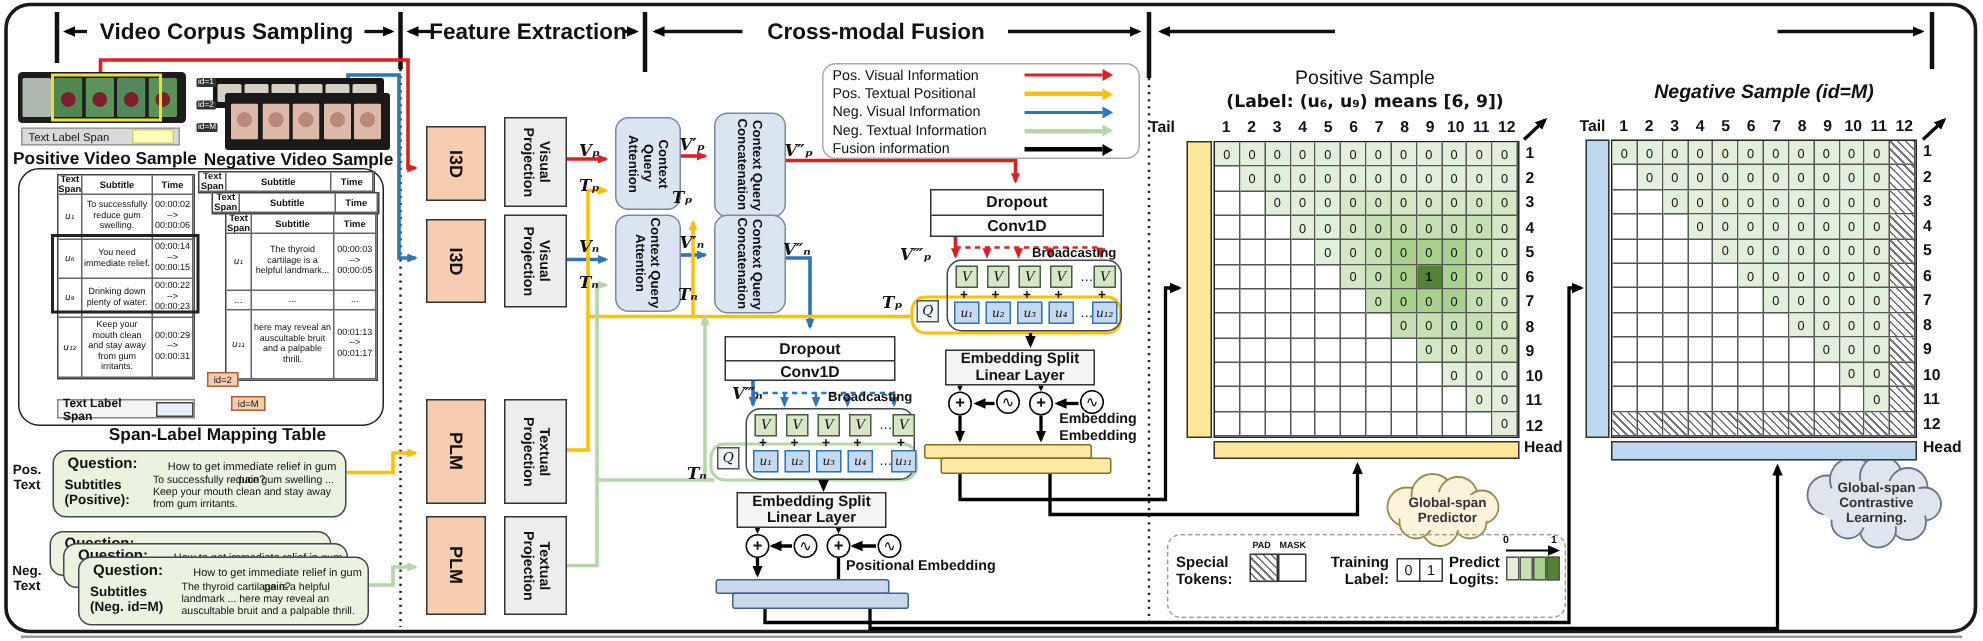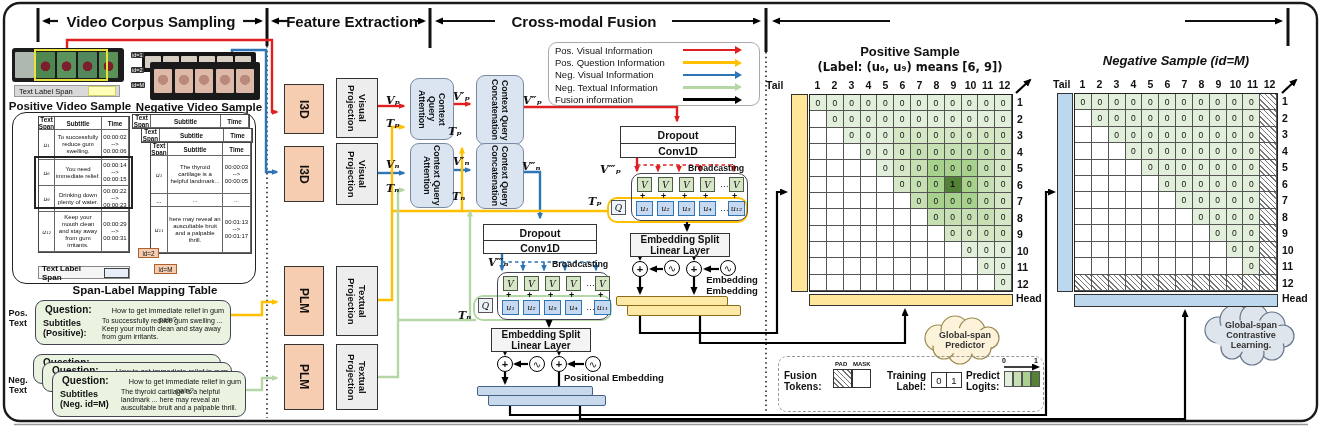--- a/index.html
+++ b/index.html
@@ -371,21 +371,21 @@
   <div class="abs math" style="left:588px;top:195px;">Tₚ</div>
   <div class="abs math" style="left:458px;top:309px;">Tₙ</div>
 
   <div class="abs" id="fusion-legend" style="left:548px;top:42px;width:212px;height:64px;border:1.2px solid #aaa;border-radius:9px;box-sizing:border-box;padding:1px 6px;">
       <div class="lgrow">
         <div class="lab">Pos. Visual Information</div>
         <div class="line" style="background: rgb(224, 32, 32);"></div>
         <div class="head" style="border-left-color: rgb(224, 32, 32);"></div>
       </div>
       <div class="lgrow">
-        <div class="lab">Pos. Question Information</div>
+        <div class="lab">Pos. Textual Positional</div>
         <div class="line" style="background: rgb(255, 192, 0);"></div>
         <div class="head" style="border-left-color: rgb(255, 192, 0);"></div>
       </div>
       <div class="lgrow">
         <div class="lab">Neg. Visual Information</div>
         <div class="line" style="background: rgb(46, 117, 182);"></div>
         <div class="head" style="border-left-color: rgb(46, 117, 182);"></div>
       </div>
       <div class="lgrow">
         <div class="lab">Neg. Textual Information</div>
@@ -473,21 +473,21 @@
   <div class="abs circle" style="left:529px;top:356px;width:16px;height:16px;font-size:10px;">∿</div>
   <div class="abs circle" style="left:551px;top:356px;width:16px;height:16px;font-size:11px;font-weight:bold;">+</div>
   <div class="abs circle" style="left:585px;top:356px;width:16px;height:16px;font-size:10px;">∿</div>
   <div class="abs" style="left:564px;top:372px;width:100px;font-weight:bold;font-size:9.5px;">Positional Embedding</div>
 
   <div class="abs ybar" style="left:616px;top:296px;width:112px;height:10px;"></div>
   <div class="abs ybar" style="left:627px;top:305px;width:114px;height:11px;"></div>
   <div class="abs bbar" style="left:477px;top:386px;width:116px;height:10px;"></div>
   <div class="abs bbar" style="left:488px;top:395px;width:118px;height:11px;"></div>
 
-  <div class="abs ctr" style="left:820px;top:44px;width:180px;font-weight:bold;font-size:13px;text-align:center;">Positive Sample</div>
+  <div class="abs ctr" style="left:820px;top:44px;width:180px;font-weight:normal;font-size:13px;text-align:center;">Positive Sample</div>
   <div class="abs ctr dj" style="left:792px;top:60px;width:236px;font-weight:bold;font-size:11.5px;">(Label: (u₆, u₉) means [6, 9])</div>
   <div class="abs" style="left:766px;top:79px;font-weight:bold;font-size:10.5px;">Tail</div>
   <div class="abs collab" id="pos-cols" style="left:809px;top:79px;width:204px;">
       <div>1</div>
       <div>2</div>
       <div>3</div>
       <div>4</div>
       <div>5</div>
       <div>6</div>
       <div>7</div>
@@ -846,21 +846,21 @@
     <span>Predictor</span>
   </div>
   <div class="abs cloudtxt" style="left:1210px;top:320px;width:82px;">
     <span>Global-span</span><br>
     <span>Contrastive</span><br>
     <span>Learning.</span>
   </div>
 
   <div class="abs" style="left:778px;top:356px;width:266px;height:56px;border:1.4px dashed #999;border-radius:9px;box-sizing:border-box;"></div>
   <div class="abs" style="left:784px;top:370px;width:48px;font-weight:bold;font-size:10px;line-height:11px;">
-    <span>Fusion</span><br>
+    <span>Special</span><br>
     <span>Tokens:</span>
   </div>
   <div class="abs" style="left:835px;top:361px;font-weight:bold;font-size:6px;">PAD</div>
   <div class="abs" style="left:853px;top:361px;font-weight:bold;font-size:6px;">MASK</div>
   <div class="abs hatch" style="left:833px;top:369px;width:19px;height:19px;border:1.3px solid #333;box-sizing:border-box;"></div>
   <div class="abs" style="left:852px;top:369px;width:19px;height:19px;border:1.3px solid #333;box-sizing:border-box;background:#fff;"></div>
   <div class="abs" style="left:878px;top:370px;width:48px;font-weight:bold;font-size:10px;line-height:11px;text-align:right;">
     <span>Training</span><br>
     <span>Label:</span>
   </div>

